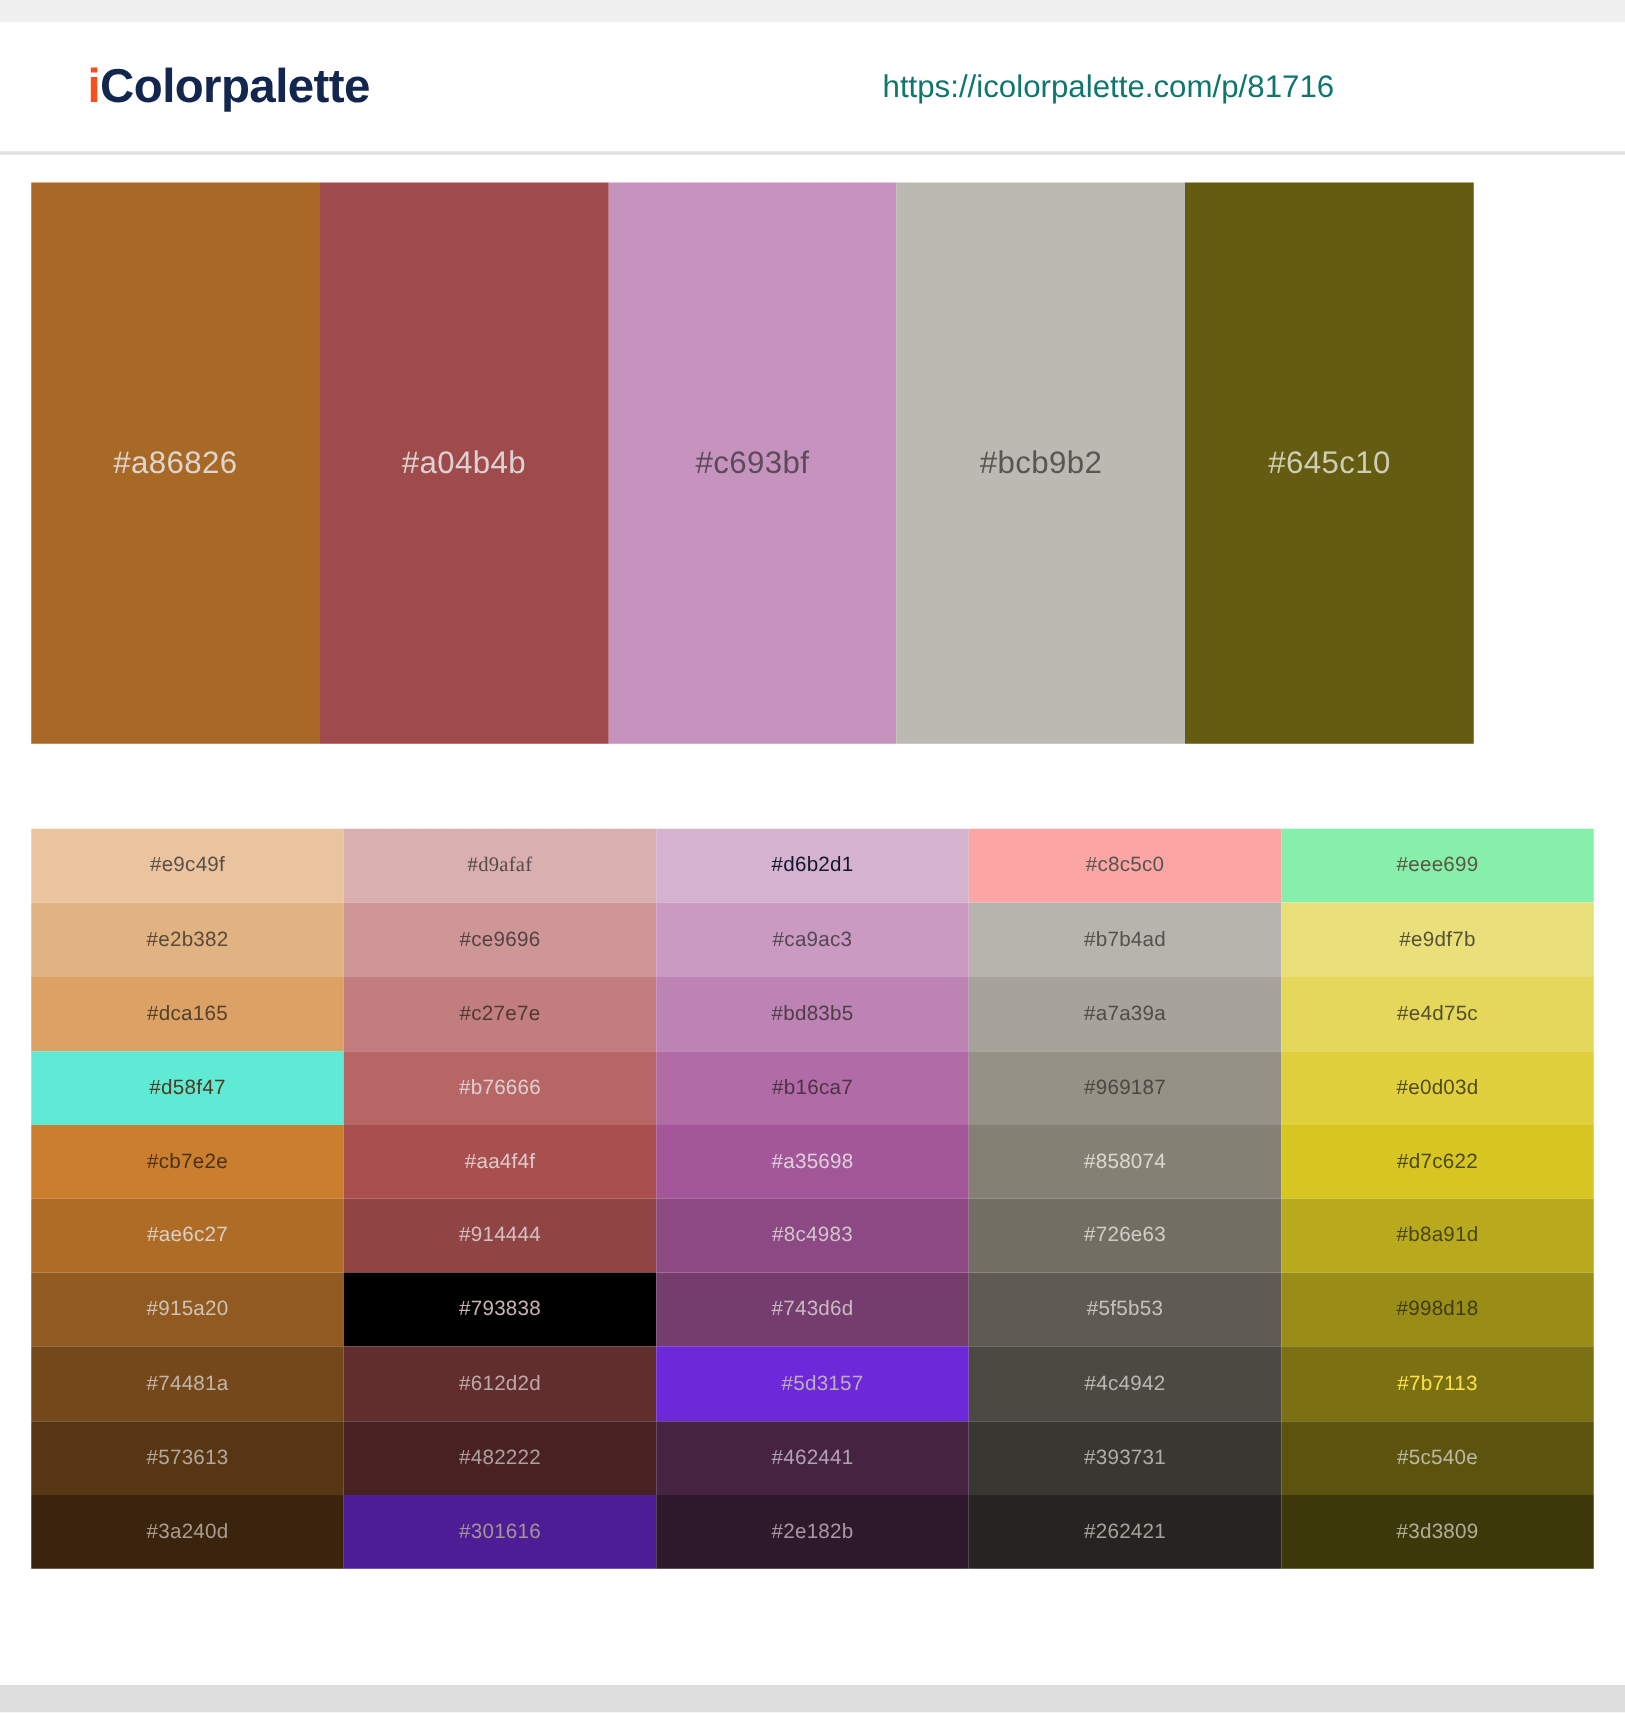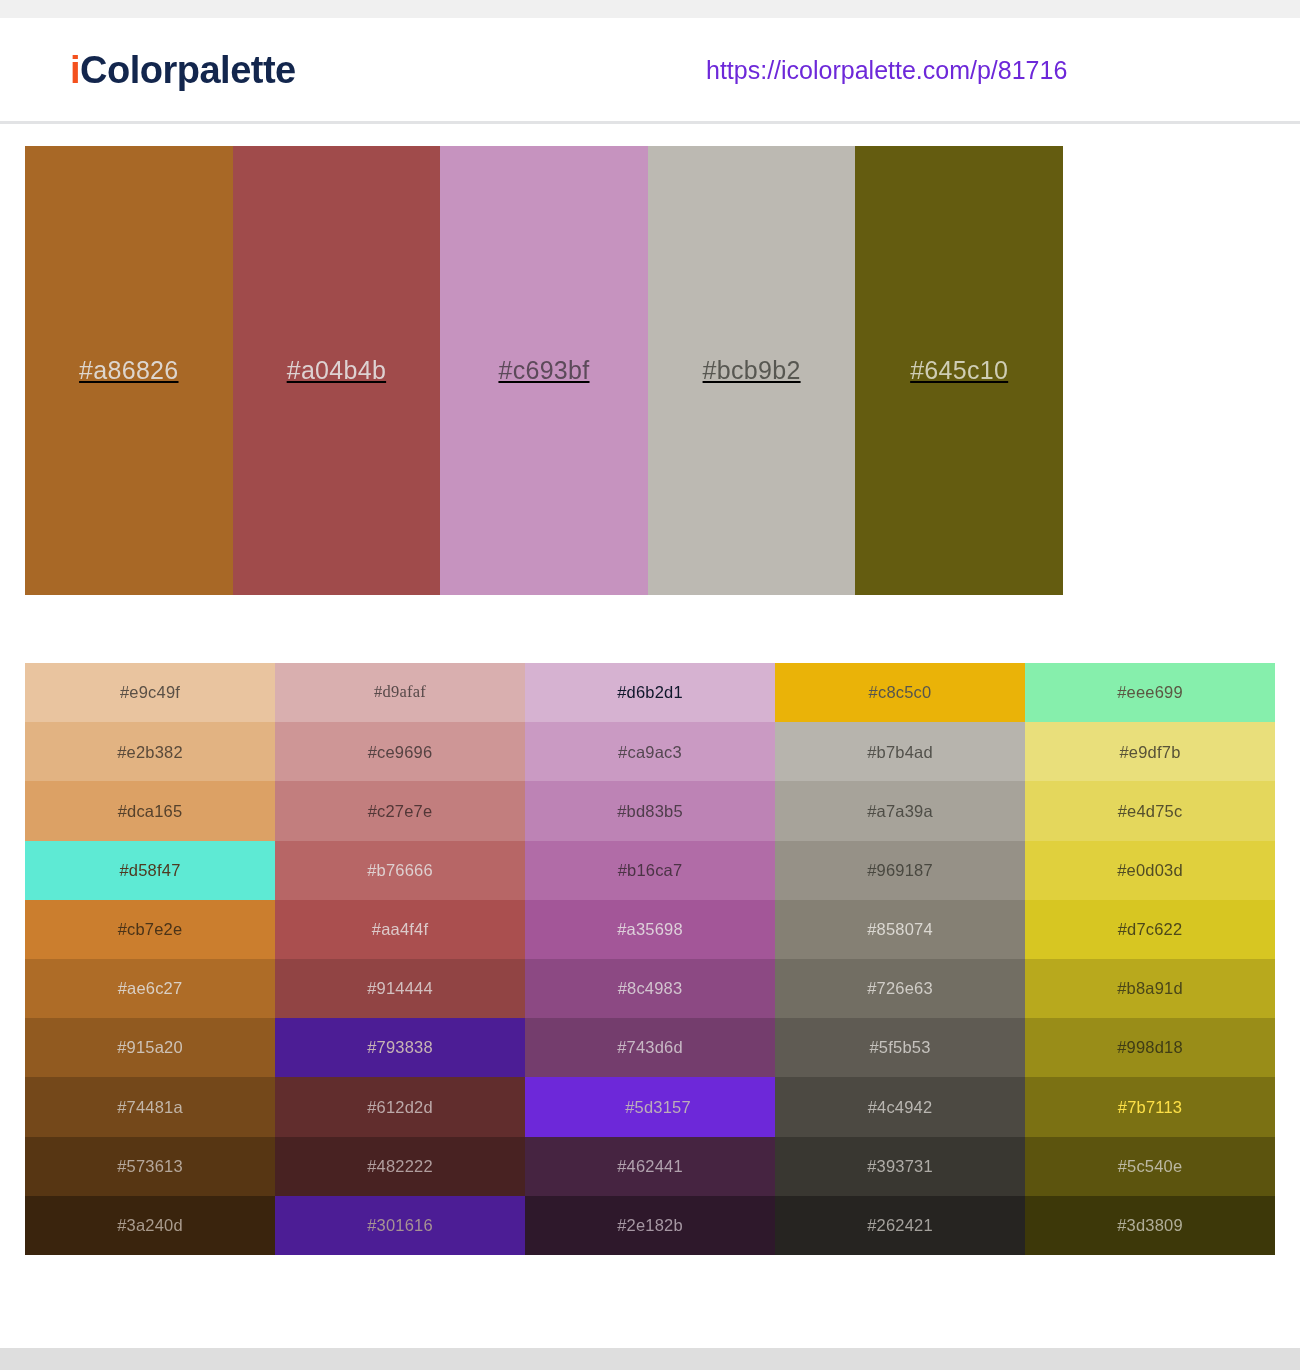--- a/index.html
+++ b/index.html
@@ -34,35 +34,34 @@
     font-weight: bold;
     letter-spacing: -0.5px;
     color: #13264d;
     white-space: nowrap;
   }
   .logo-i { color: #f4511e; }
   .header-url {
     position: absolute; left: 706px; top: 50%;
     transform: translateY(-50%);
     font-size: 25px;
-    color: #6d28d9;
+    color: #0f766e;
     white-space: nowrap;
   }
   .header-rule {
     position: absolute; left: 0; top: 121px;
     width: 1300px; height: 3px;
     background: #e2e3e5;
   }
 
   
   .main-swatches {
     position: absolute; left: 25px; top: 146px;
-    width: 1038px; height: 449px;
+    width: 1154px; height: 449px;
     display: flex;
-    text-decoration: underline;
   }
   .main-swatch {
     width: 250px; height: 449px;
     display: flex; align-items: center; justify-content: center;
   }
   .main-swatch-label {
     font-size: 25px;
     letter-spacing: 0.3px;
     line-height: 1;
   }
@@ -167,21 +166,21 @@
         </div>
         <div class="shade-cell" style="background: rgb(183, 102, 102);">
           <span class="shade-label" style="color: rgb(222, 208, 208);">#b76666</span>
         </div>
         <div class="shade-cell" style="background: rgb(170, 79, 79);">
           <span class="shade-label" style="color: rgb(220, 202, 202);">#aa4f4f</span>
         </div>
         <div class="shade-cell" style="background: rgb(145, 68, 68);">
           <span class="shade-label" style="color: rgb(210, 192, 192);">#914444</span>
         </div>
-        <div class="shade-cell" style="background: #4c1d95;">
+        <div class="shade-cell" style="background: #000000;">
           <span class="shade-label" style="color: rgb(199, 180, 180);">#793838</span>
         </div>
         <div class="shade-cell" style="background: rgb(97, 45, 45);">
           <span class="shade-label" style="color: rgb(188, 169, 169);">#612d2d</span>
         </div>
         <div class="shade-cell" style="background: rgb(72, 34, 34);">
           <span class="shade-label" style="color: rgb(177, 158, 158);">#482222</span>
         </div>
         <div class="shade-cell" style="background: #4c1d95;">
           <span class="shade-label" style="color: rgb(166, 147, 147);">#301616</span>
@@ -213,21 +212,21 @@
           <span class="shade-label" style="color: rgb(188, 173, 185);">#5d3157</span>
         </div>
         <div class="shade-cell" style="background: rgb(70, 36, 65);">
           <span class="shade-label" style="color: rgb(177, 162, 174);">#462441</span>
         </div>
         <div class="shade-cell" style="background: rgb(46, 24, 43);">
           <span class="shade-label" style="color: rgb(166, 151, 163);">#2e182b</span>
         </div>
       </div>
       <div class="shade-col">
-        <div class="shade-cell" style="background: #eab308;">
+        <div class="shade-cell" style="background: #fca5a5;">
           <span class="shade-label" style="color: rgb(86, 85, 79);">#c8c5c0</span>
         </div>
         <div class="shade-cell" style="background: rgb(183, 180, 173);">
           <span class="shade-label" style="color: rgb(83, 82, 76);">#b7b4ad</span>
         </div>
         <div class="shade-cell" style="background: rgb(167, 163, 154);">
           <span class="shade-label" style="color: rgb(78, 77, 70);">#a7a39a</span>
         </div>
         <div class="shade-cell" style="background: rgb(150, 145, 135);">
           <span class="shade-label" style="color: rgb(73, 72, 64);">#969187</span>

